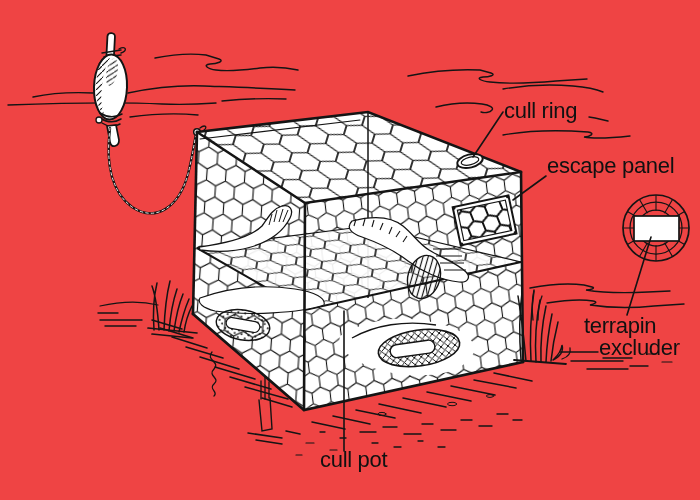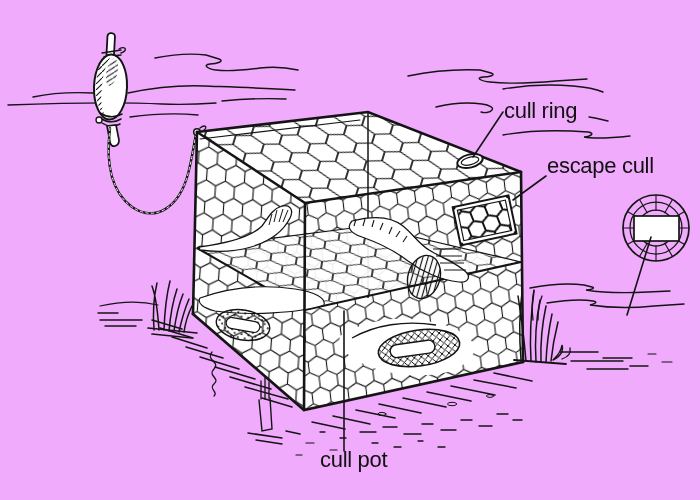--- a/index.html
+++ b/index.html
@@ -1,16 +1,16 @@
 <!DOCTYPE html>
 <html><head>
 <meta charset="utf-8">
 <style>
   html,body{margin:0;padding:0;background:#fff;}
-  #stage{position:relative;width:700px;height:500px;background:#f0abfc;overflow:hidden;
+  #stage{position:relative;width:700px;height:500px;background:#ef4444;overflow:hidden;
          font-family:"Liberation Sans", sans-serif;}
   #art{position:absolute;left:0;top:0;}
   .fig-label{position:absolute;color:#111;font-size:22px;letter-spacing:-0.3px;
              line-height:22px;white-space:nowrap;user-select:none;}
   .fig-label .l2{display:block;padding-left:15px;}
 </style>
 </head>
 <body>
 
 <div id="stage">
@@ -218,18 +218,22 @@
 <g stroke="#141414" stroke-width="1.6" stroke-linecap="round">
   <path d="M503,112 L473,157"></path>
   <path d="M546,176 L513,200"></path>
   <path d="M651,237 L627,315"></path>
   <path d="M344,311 L344,451"></path>
 </g>
 </svg>
 
 <div class="fig-label" style="left:504px;top:100px">cull ring</div>
 
-<div class="fig-label" style="left:547px;top:155px">escape cull</div>
-
+<div class="fig-label" style="left:547px;top:155px">escape panel</div>
+
+<div class="fig-label" style="left:584px;top:315px">
+  <span>terrapin</span>
+  <span class="l2">excluder</span>
+</div>
 
 <div class="fig-label" style="left:320px;top:449px">cull pot</div>
 
 </div>
 
 </body></html>

